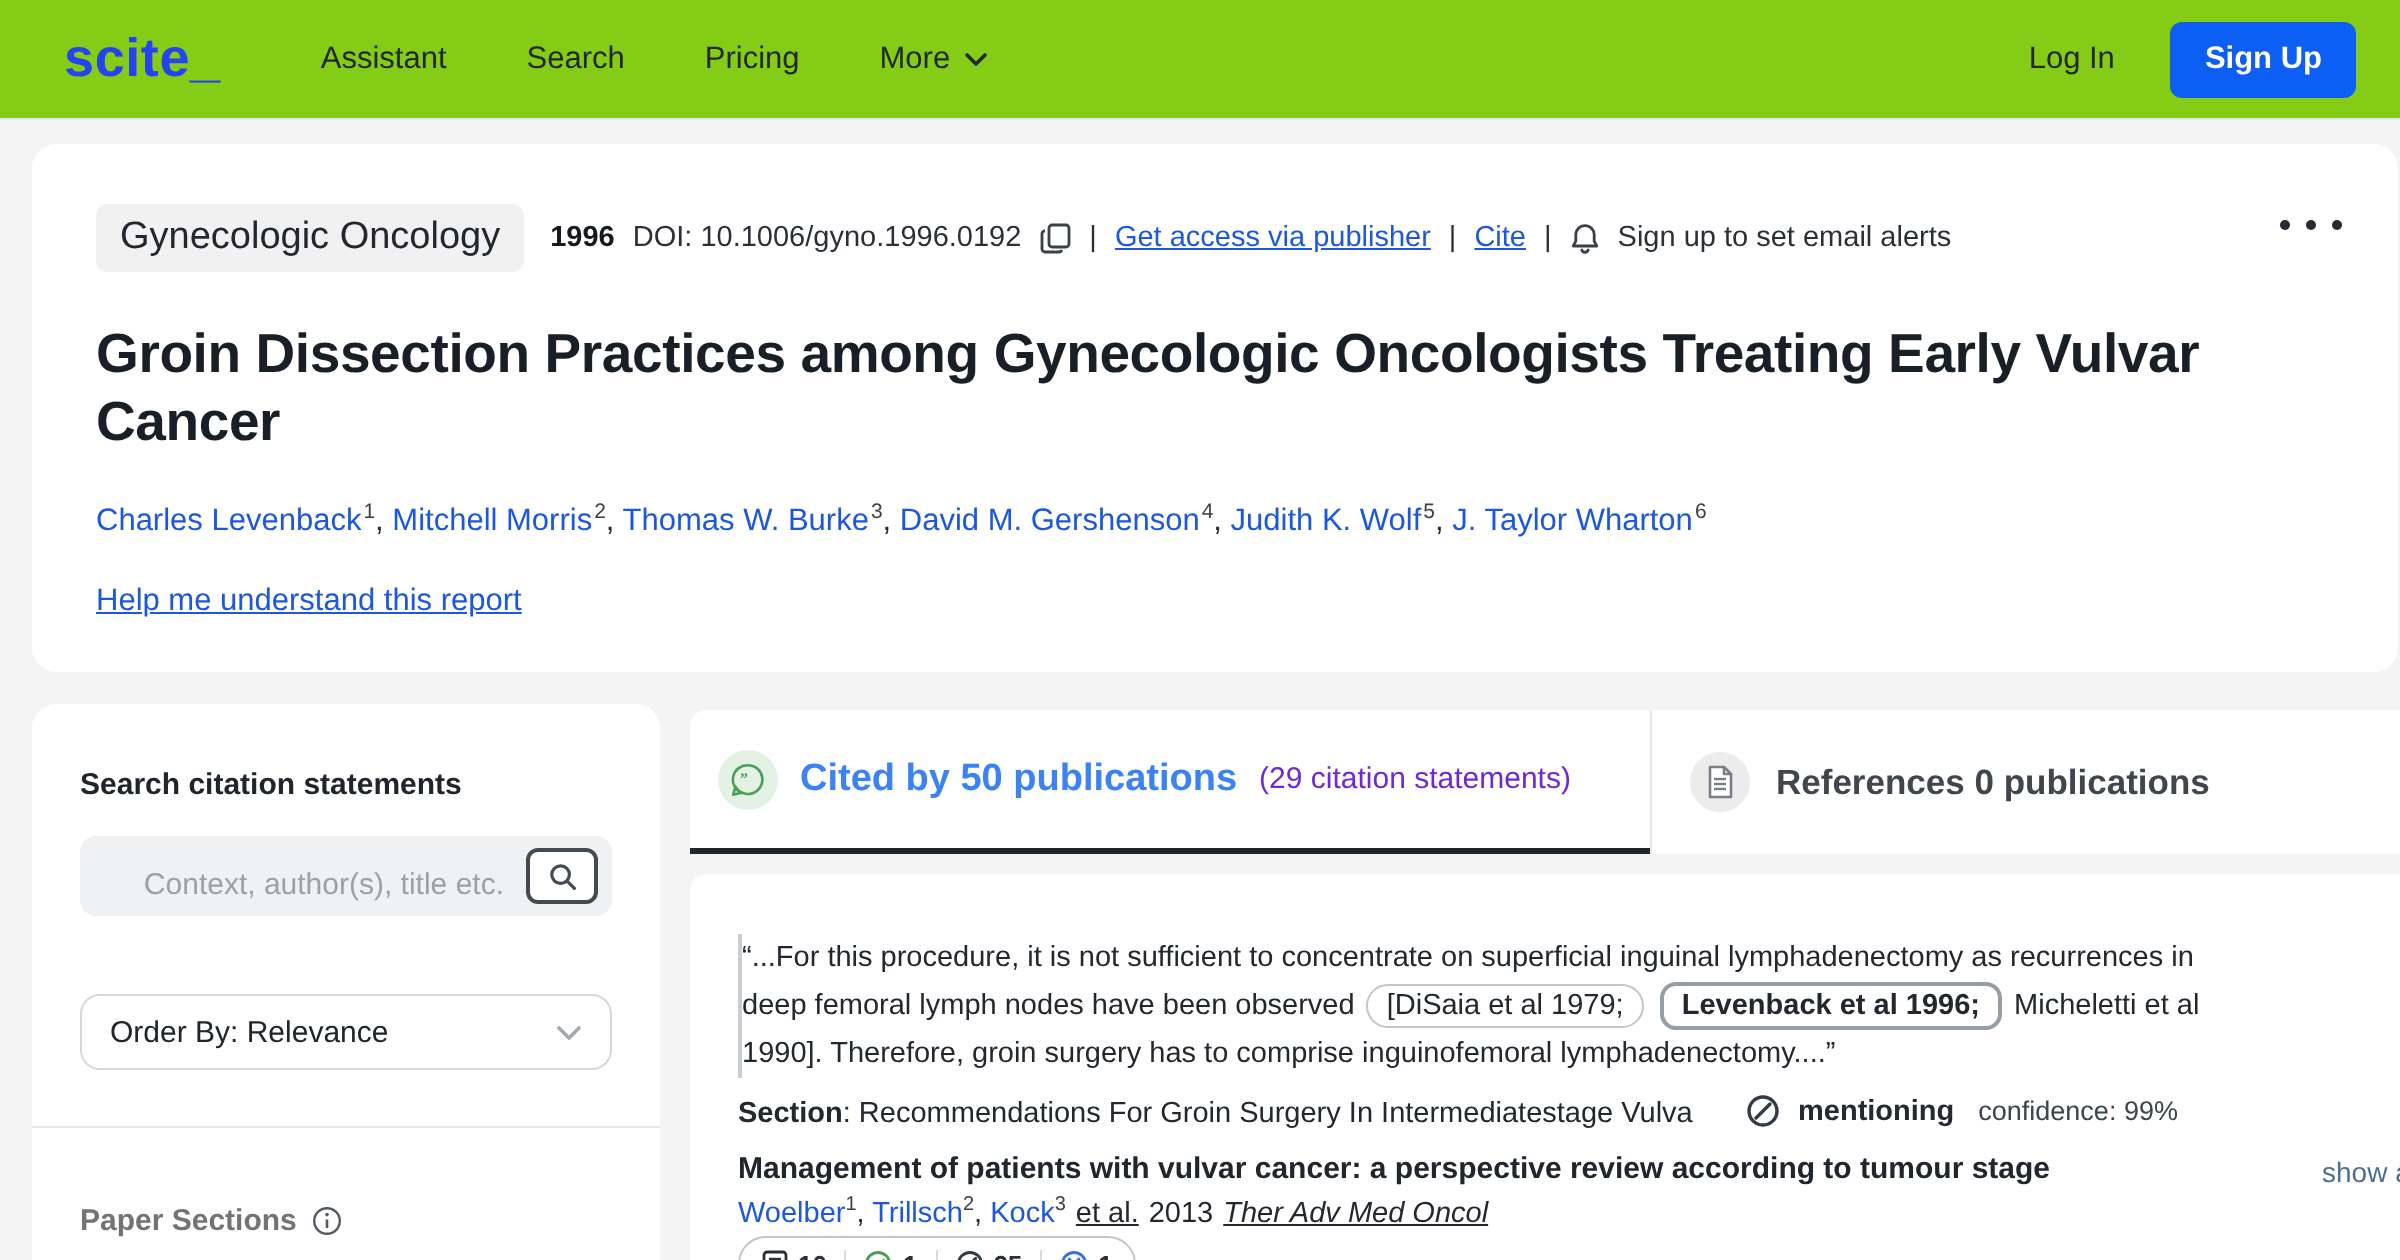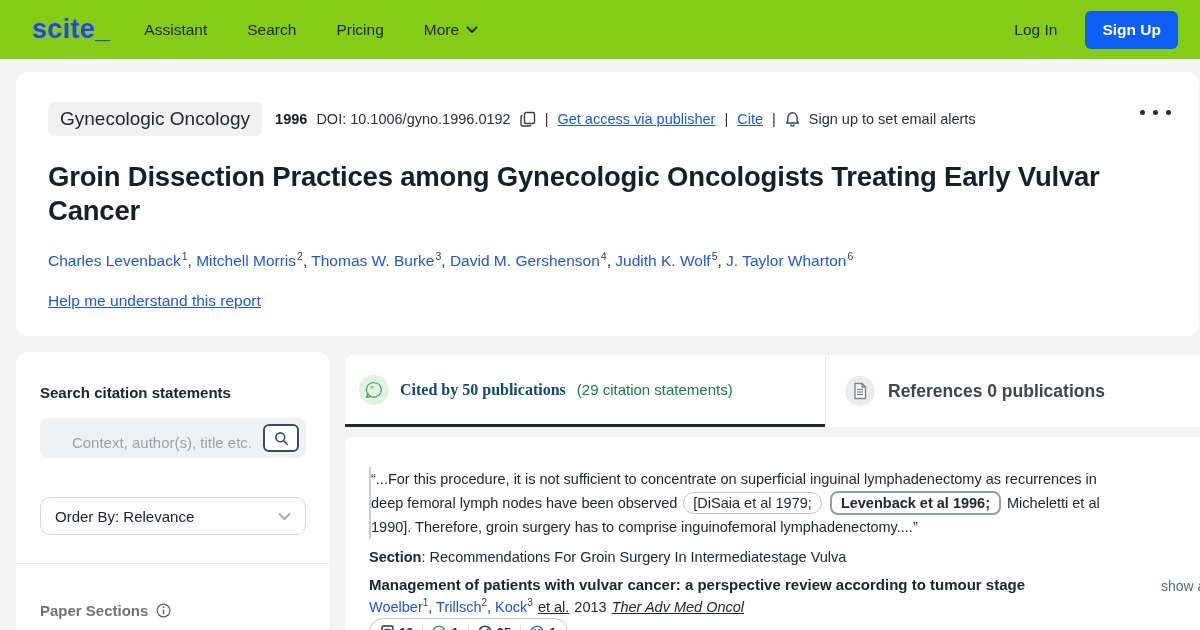--- a/index.html
+++ b/index.html
@@ -4,21 +4,21 @@
 <style>
   html,body{margin:0;padding:0;}
   body{
     width:1200px;height:630px;position:relative;overflow:hidden;
     background:#f4f4f4;font-family:"Liberation Sans",sans-serif;color:#23282e;
   }
   
   .header{position:absolute;top:0;left:0;width:1200px;height:60px;background:#84cc16;
     border-bottom:1px solid #e7e8ea;display:flex;align-items:center;box-sizing:border-box;z-index:5;}
   .logo{margin-left:32px;font-size:27px;font-weight:bold;color:#2443f2;letter-spacing:.3px;cursor:pointer;}
-  .nav{display:flex;margin-left:34px;gap:40px;font-size:15.5px;color:#23282e;align-items:center;}
+  .nav{display:flex;margin-left:50px;gap:40px;font-size:15.5px;color:#23282e;align-items:center;}
   .nav-item{cursor:pointer;display:flex;align-items:center;gap:7px;}
   .header-right{margin-left:auto;display:flex;align-items:center;gap:28px;margin-right:22px;}
   .login{font-size:15.5px;color:#23282e;cursor:pointer;}
   .signup{background:#0d5ef5;color:#fff;font-size:15.5px;font-weight:bold;
     padding:10px 17px;border-radius:6px;border:none;cursor:pointer;font-family:inherit;}
   
   .main-card{position:absolute;left:16px;top:72px;width:1183px;height:264px;background:#fff;border-radius:12px;}
   .meta-row{position:absolute;left:32px;top:30px;display:flex;align-items:center;font-size:14.5px;color:#2a3036;gap:9px;white-space:nowrap;}
   .journal-pill{background:#f1f1f2;border-radius:6px;padding:6px 12px;font-size:19px;color:#23282e;margin-right:4px;}
   .year{font-weight:bold;color:#16191d;}
@@ -50,22 +50,22 @@
   .sb-divider{position:absolute;left:0;top:211px;width:314px;height:1px;background:#e5e7e9;}
   .sections-heading{position:absolute;left:24px;top:250px;font-size:15px;font-weight:bold;color:#737373;
     display:flex;align-items:center;gap:8px;}
   
   .tabs-card{position:absolute;left:345px;top:355px;width:855px;height:72px;background:#fff;
     border-radius:8px 0 0 0;display:flex;box-sizing:border-box;}
   .tab-active{width:480px;display:flex;align-items:center;gap:11px;padding-left:14px;
     border-bottom:3px solid #22272e;box-sizing:border-box;cursor:pointer;}
   .tab-icon-green{width:30px;height:30px;border-radius:50%;background:#e4f2e6;display:flex;
     align-items:center;justify-content:center;flex:none;}
-  .tab-label{font-size:16px;font-weight:bold;color:#0c4a6e;white-space:nowrap;font-family:Liberation Serif, serif;}
-  .tab-sub{font-size:15px;color:#15803d;white-space:nowrap;}
+  .tab-label{font-size:19px;font-weight:bold;color:#3b82f6;white-space:nowrap;}
+  .tab-sub{font-size:15px;color:#6d28d9;white-space:nowrap;}
   .tab-divider{width:1px;background:#e4e6e8;height:72px;flex:none;}
   .tab-refs{flex:1;display:flex;align-items:center;gap:13px;padding-left:19px;cursor:pointer;}
   .tab-icon-gray{width:30px;height:30px;border-radius:50%;background:#ececed;display:flex;
     align-items:center;justify-content:center;flex:none;}
   .refs-label{font-size:17.5px;font-weight:bold;color:#41464d;white-space:nowrap;}
   
   .citation-card{position:absolute;left:345px;top:437px;width:855px;height:212px;background:#fff;
     border-radius:8px 0 0 0;overflow:hidden;}
   .quote{position:absolute;left:24px;top:30px;width:742px;border-left:2px solid #caced3;
     font-size:14.5px;line-height:24px;color:#22282e;box-sizing:border-box;}
@@ -215,20 +215,30 @@
 <div class="citation-card">
   <div class="quote">
     <span>“...For this procedure, it is not sufficient to concentrate on superficial inguinal lymphadenectomy as recurrences in deep femoral lymph nodes have been observed</span>
     <span class="cite-pill">[DiSaia et al 1979;</span>
     <span class="cite-pill bold">Levenback et al 1996;</span>
     <span>Micheletti et al 1990]. Therefore, groin surgery has to comprise inguinofemoral lymphadenectomy....”</span>
   </div>
   <div class="section-row">
     <span class="section-label">Section</span><span>: Recommendations For Groin Surgery In Intermediatestage Vulva</span>
   </div>
+  <div class="mentioning-group">
+    <span>
+      <svg width="17" height="17" viewBox="0 0 17 17">
+          <circle cx="8.5" cy="8.5" r="7" fill="none" stroke="#323a45" stroke-width="1.7"></circle>
+          <line x1="5" y1="12" x2="12" y2="5" stroke="#323a45" stroke-width="1.7" stroke-linecap="round"></line>
+        </svg>
+    </span>
+    <span class="mentioning-label">mentioning</span>
+    <span class="confidence">confidence: 99%</span>
+  </div>
   <div class="cpaper-title">Management of patients with vulvar cancer: a perspective review according to tumour stage</div>
   <div class="show-more">show abstract</div>
   <div class="cauthors">
     <span class="cauthor"><span>Woelber</span><sup>1</sup></span><span class="cauthor"><span>Trillsch</span><sup>2</sup></span><span class="cauthor last"><span>Kock</span><sup>3</sup></span><span class="etal">et al.</span><span class="cyear">2013</span><span class="cjournal">Ther Adv Med Oncol</span>
   </div>
   <div class="badge-pill">
     <span class="badge-item">
       <span>
           <svg width="13" height="14" viewBox="0 0 13 14">
             <rect x="1" y="1" width="11" height="12" rx="1.5" fill="none" stroke="#2a3036" stroke-width="1.4"></rect>

